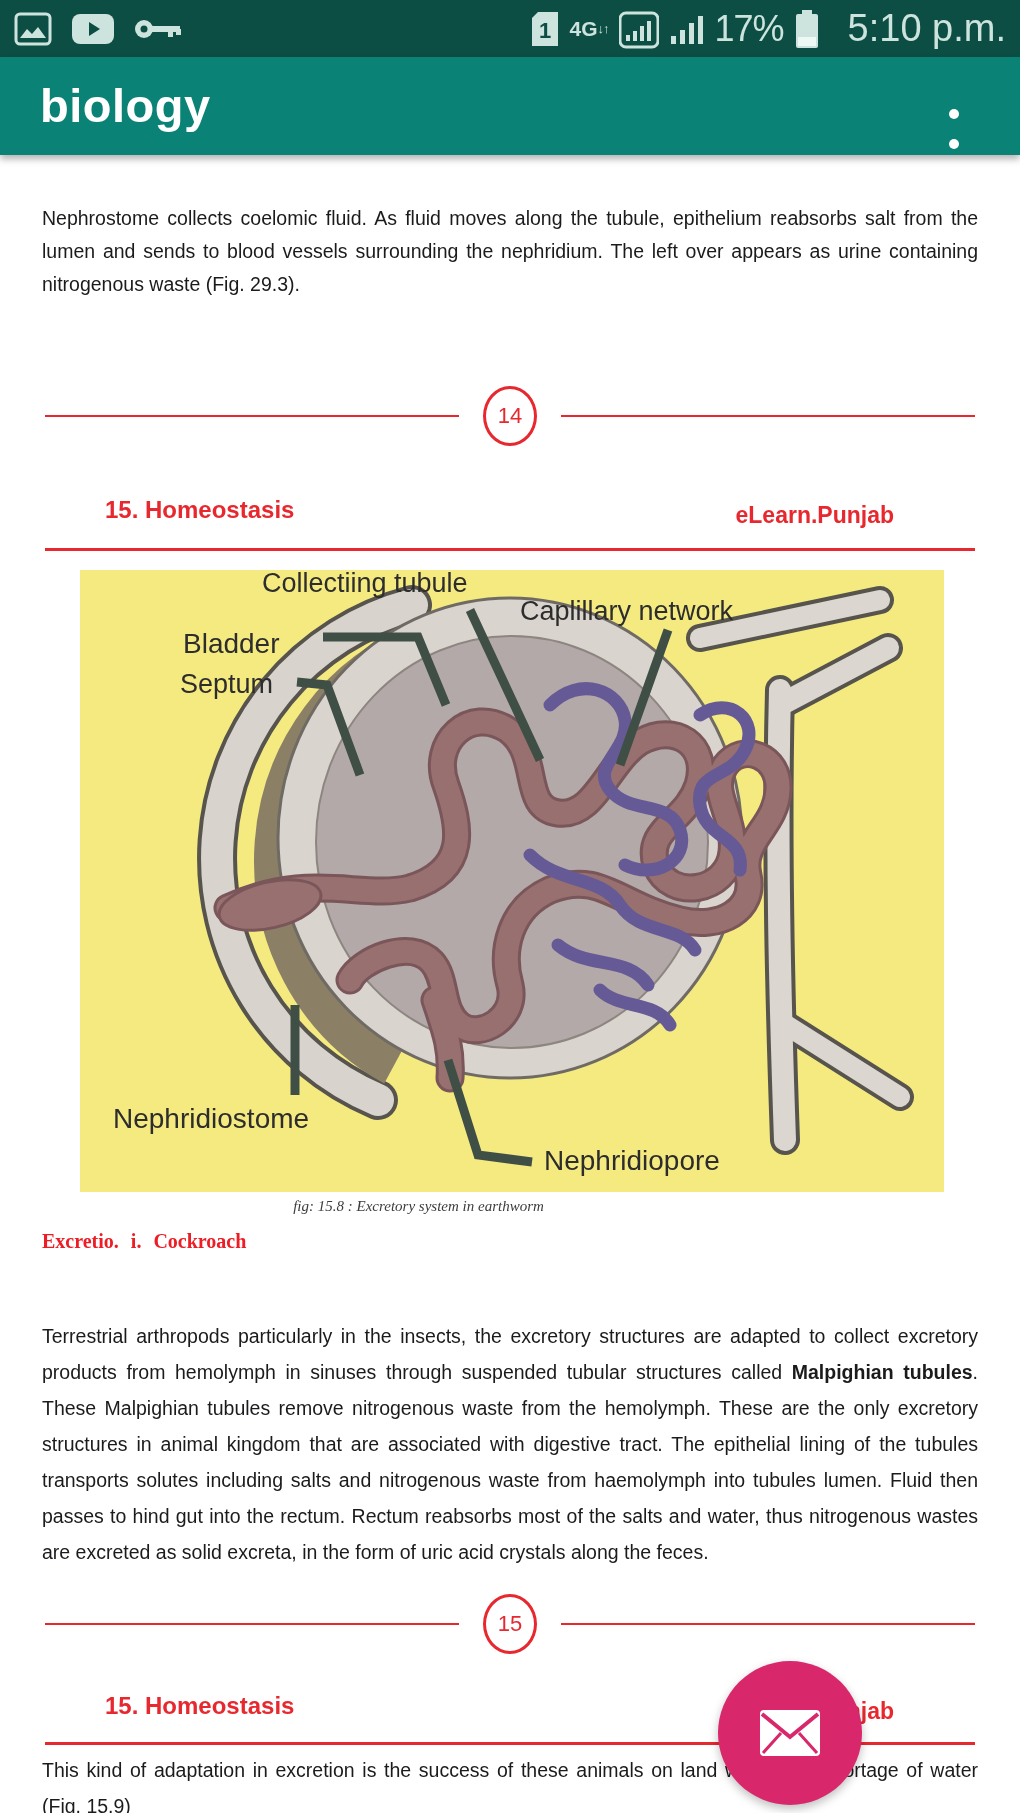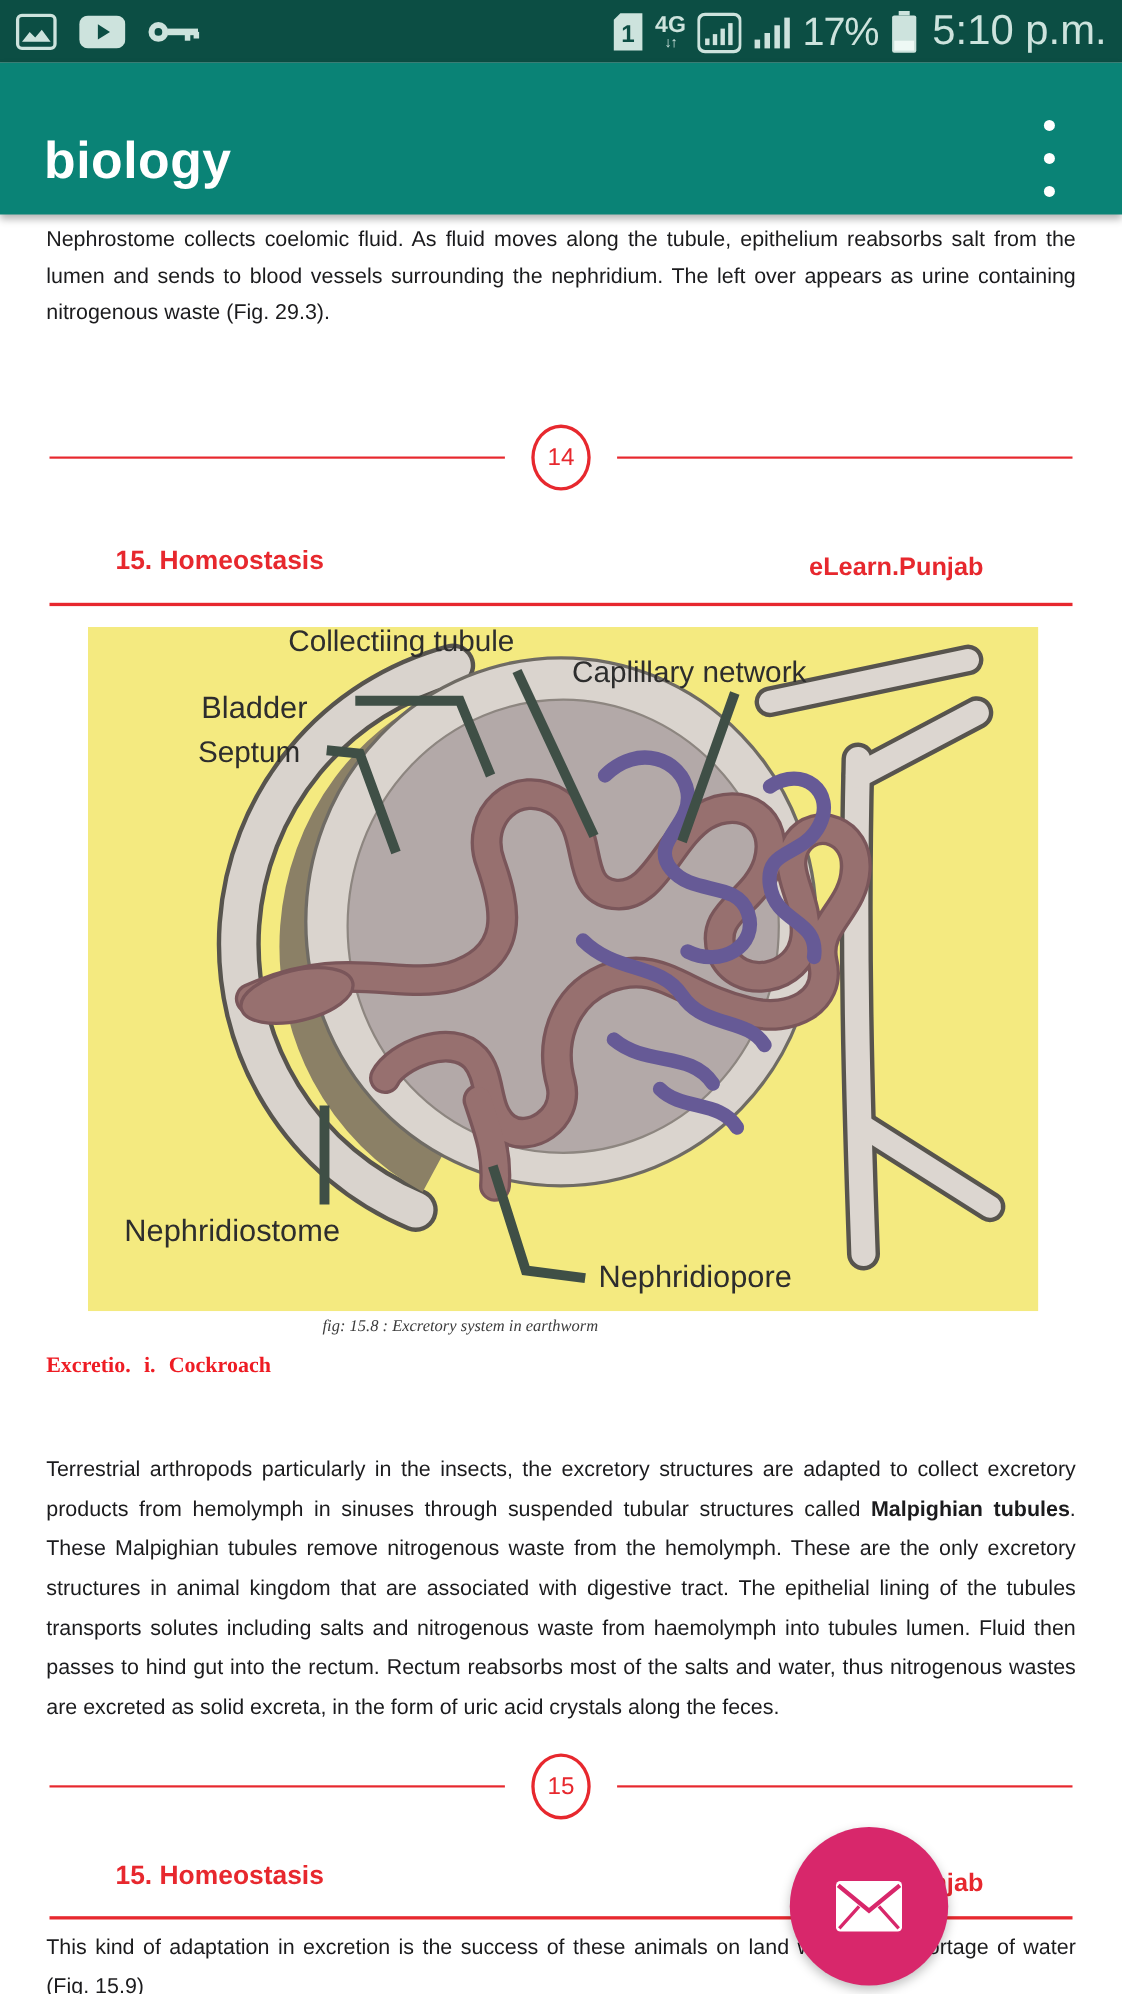--- a/index.html
+++ b/index.html
@@ -10,27 +10,27 @@
   
   .status-bar{
     position:absolute;top:0;left:0;width:1020px;height:57px;
     background:#0c4e44;color:#cde3dd;display:flex;align-items:center;
     padding:0 14px;box-sizing:border-box;
   }
   .sb-left{display:flex;align-items:center;gap:20px;}
   .sb-spacer{flex:1;}
   .sb-right{display:flex;align-items:center;gap:10px;}
   .sb-text{font-size:36px;letter-spacing:-1px;}
-  .sb-time{font-size:38px;margin-left:3px;}
-  .fourg{display:flex;flex-direction:column;align-items:center;line-height:1;}
+  .sb-time{font-size:38px;margin-left:18px;}
+  .fourg{display:flex;flex-direction:row;align-items:center;line-height:1;}
   .fourg .g{font-size:21px;font-weight:bold;}
   .fourg .arrows{font-size:13px;letter-spacing:-1px;margin-top:-1px;}
   
   .app-bar{
-    position:absolute;top:57px;left:0;width:1020px;height:138px;
+    position:absolute;top:57px;left:0;width:1020px;height:98px;
     background:#0a8376;box-shadow:0 4px 7px rgba(0,0,0,0.30);z-index:2;
   }
   .app-title{
     position:absolute;left:40px;bottom:22px;color:#ffffff;
     font-size:47px;font-weight:bold;letter-spacing:0.5px;
   }
   .kebab{
     position:absolute;right:46px;top:52px;width:40px;height:70px;
     display:flex;flex-direction:column;align-items:center;justify-content:space-between;
     cursor:pointer;

